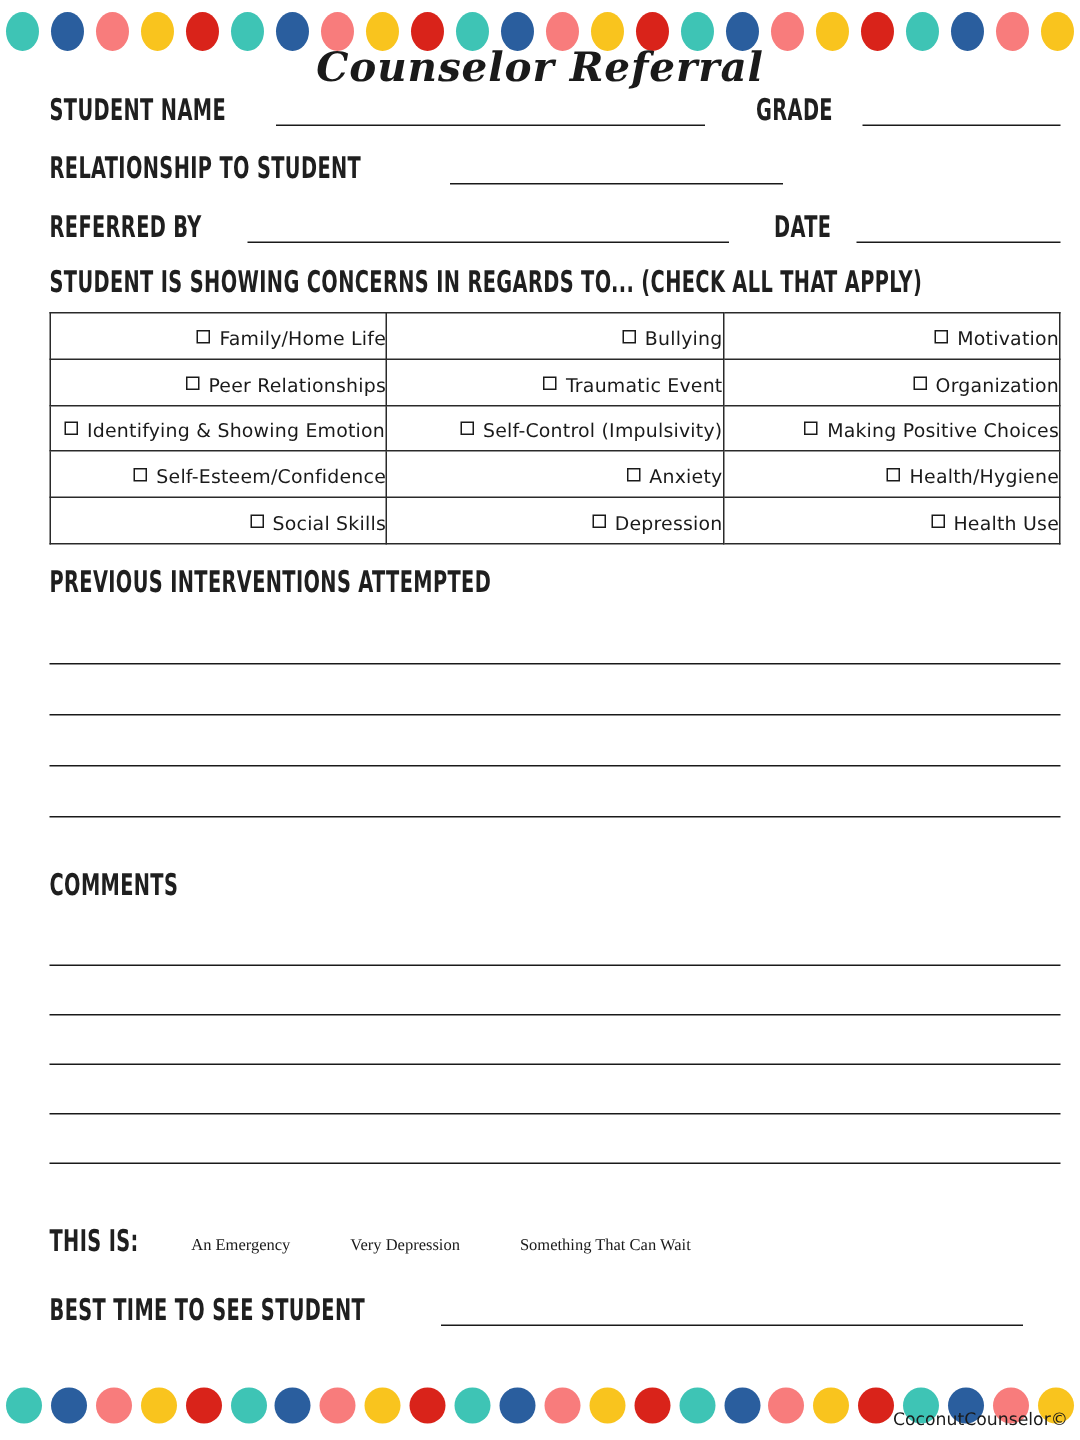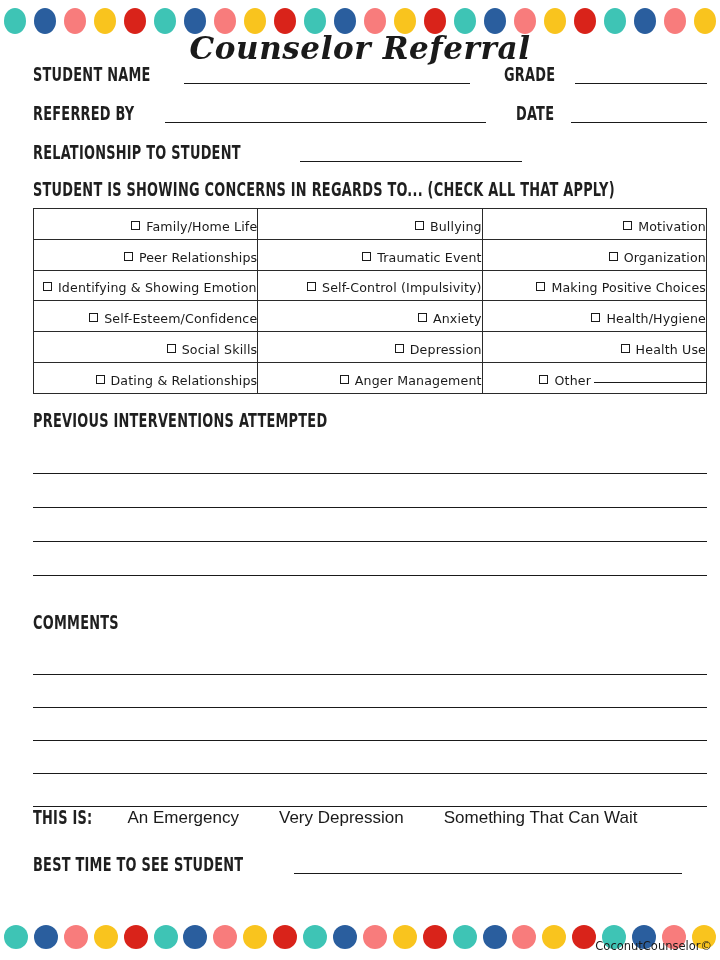--- a/index.html
+++ b/index.html
@@ -44,21 +44,21 @@
   
   .title {
     position: absolute;
     top: 30px;
     left: 0;
     width: 720px;
     text-align: center;
     font-family: "DejaVu Serif", serif;
     font-style: italic;
     font-weight: 700;
-    font-size: 31px;
+    font-size: 27px;
     letter-spacing: 0.6px;
     color: #1a1a1a;
   }
 
   
   .sheet {
     position: absolute;
     top: 62px;
     left: 33px;
     width: 674px;
@@ -141,25 +141,26 @@
     border-bottom: 1.7px solid #1a1a1a;
     height: 33px;
     width: 674px;
   }
   .write-lines.comments .write-line { height: 32px; }
 
   
   .priority {
     display: flex;
     align-items: baseline;
+    margin-top: 42px;
   }
   .priority .cap { margin-right: 22px; }
   .priority .opt {
-    font-family: Liberation Sans, sans-serif;
-    font-size: 17px;
+    font-family: Liberation Serif, serif;
+    font-size: 11px;
     color: #1a1a1a;
     white-space: nowrap;
     text-align: right;
   }
   .priority .opt + .opt { margin-left: 40px; }
 
   .best-time {
     display: flex;
     align-items: flex-end;
     margin-top: 24px;
@@ -210,31 +211,31 @@
 <div class="sheet">
 
   <div class="field-row">
     <span class="cap field-label">STUDENT NAME</span>
     <span class="rule" style="max-width:288px"></span>
     <span class="cap field-label" style="margin-left:34px">GRADE</span>
     <span class="rule" style="flex:0 0 132px"></span>
   </div>
 
   <div class="field-row">
+    <span class="cap field-label">RELATIONSHIP TO STUDENT</span>
+    <span class="rule" style="flex:0 0 222px; margin-left:10px"></span>
+  </div>
+
+  <div class="field-row">
     <span class="cap field-label">REFERRED BY</span>
     <span class="rule" style="max-width:330px"></span>
     <span class="cap field-label" style="margin-left:30px">DATE</span>
     <span class="rule" style="flex:0 0 136px"></span>
   </div>
 
-  <div class="field-row">
-    <span class="cap field-label">RELATIONSHIP TO STUDENT</span>
-    <span class="rule" style="flex:0 0 222px; margin-left:10px"></span>
-  </div>
-
   <div class="concern-head">
     <span class="cap">STUDENT IS SHOWING CONCERNS IN REGARDS TO... (CHECK ALL THAT APPLY)</span>
   </div>
 
   <table class="concerns">
     <tbody id="concerns-body">
         <tr>
           <td><span class="cbx"></span><span class="hand">Family/Home Life</span></td>
           <td><span class="cbx"></span><span class="hand">Bullying</span></td>
           <td><span class="cbx"></span><span class="hand">Motivation</span></td>
@@ -251,25 +252,20 @@
         </tr>
         <tr>
           <td><span class="cbx"></span><span class="hand">Self-Esteem/Confidence</span></td>
           <td><span class="cbx"></span><span class="hand">Anxiety</span></td>
           <td><span class="cbx"></span><span class="hand">Health/Hygiene</span></td>
         </tr>
         <tr>
           <td><span class="cbx"></span><span class="hand">Social Skills</span></td>
           <td><span class="cbx"></span><span class="hand">Depression</span></td>
           <td><span class="cbx"></span><span class="hand">Health Use</span></td>
-        </tr>
-        <tr>
-          <td><span class="cbx"></span><span class="hand">Dating &amp; Relationships</span></td>
-          <td><span class="cbx"></span><span class="hand">Anger Management</span></td>
-          <td><span class="cbx"></span><span class="hand">Other</span><span class="other-rule"></span></td>
         </tr>
       </tbody>
   </table>
 
   <div class="section-head">
     <span class="cap">PREVIOUS INTERVENTIONS ATTEMPTED</span>
   </div>
   <div class="write-lines" id="intervention-lines">
       <div class="write-line"></div>
       <div class="write-line"></div>

